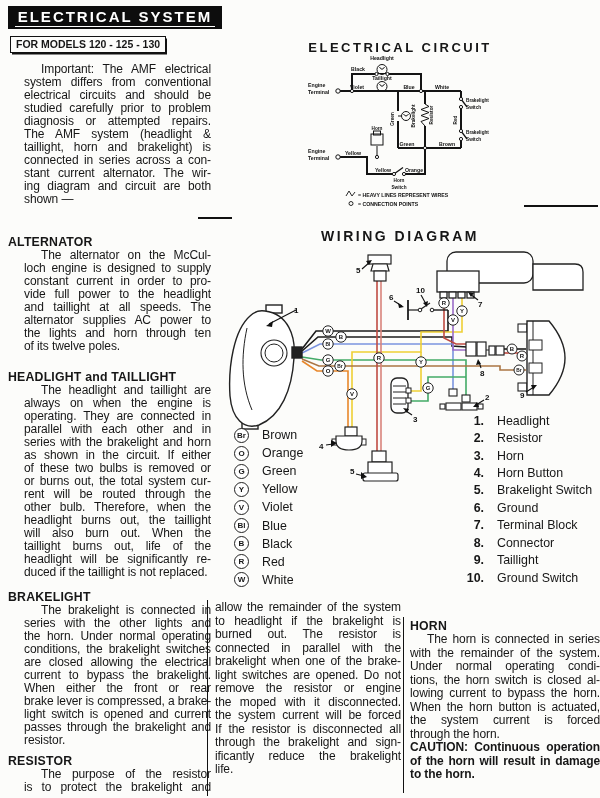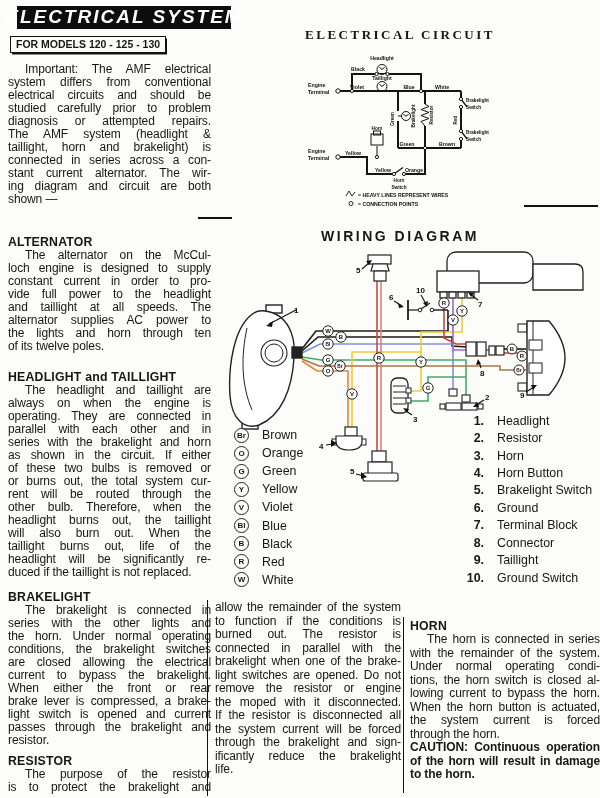--- a/index.html
+++ b/index.html
@@ -1,39 +1,39 @@
 <!DOCTYPE html>
 <html><head>
 <meta charset="utf-8">
 <style>
   html,body{margin:0;padding:0;}
   body{width:600px;height:798px;position:relative;background:#fcfcfa;overflow:hidden;
        font-family:"Liberation Sans",sans-serif;color:#161616;}
   .abs{position:absolute;}
   
-  .titlebar{left:17px;top:6px;width:214px;height:23px;background:#0d0d0d;color:#fff;
-    display:flex;align-items:center;justify-content:center;font-weight:bold;font-size:19px;letter-spacing:2px;font-style:italic;}
+  .titlebar{left:8px;top:6px;width:214px;height:23px;background:#0d0d0d;color:#fff;
+    display:flex;align-items:center;justify-content:center;font-weight:bold;font-size:15px;letter-spacing:2px;}
   .titlebar span{border-bottom:1.5px solid #fff;padding:0 3px 1px 3px;white-space:nowrap;}
   .models{left:10px;top:36px;border:1.5px solid #111;box-shadow:1.5px 2px 0 -0.5px #111;
     font-size:10.5px;font-weight:bold;padding:1px 5px 2px 5px;white-space:nowrap;}
   
   .para .tline{white-space:nowrap;text-align:justify;text-align-last:justify;}
   .para .tline.last{text-align-last:left;}
   .para.indent .tline:first-child{text-indent:17px;}
   .lcol{width:203px;font-size:12px;letter-spacing:-0.1px;overflow:hidden;}
-  .lcol .tline{height:13px;line-height:13px;}
+  .lcol .tline{height:13px;line-height:13px;margin-left:16px;}
   .mcol{width:186px;font-size:12px;letter-spacing:-0.1px;overflow:hidden;}
   .mcol .tline{height:13.5px;line-height:13.5px;}
   .rcol{width:190px;font-size:12px;letter-spacing:-0.1px;overflow:hidden;}
   .rcol .tline{height:13.5px;line-height:13.5px;}
   .shead{font-weight:bold;font-size:12.3px;letter-spacing:0.2px;height:13px;line-height:13px;white-space:nowrap;}
   .mt{margin-top:18px;}
   .caution{font-weight:bold;}
   .diagtitle{font-weight:bold;text-align:center;white-space:nowrap;}
-  .ct{left:300px;top:27px;width:200px;font-size:13px;letter-spacing:2.5px;font-family:Liberation Serif, serif;}
+  .ct{left:300px;top:40px;width:200px;font-size:13px;letter-spacing:2.5px;}
   .wt{left:300px;top:228px;width:200px;font-size:14px;letter-spacing:2.5px;}
   .vrule{background:#111;width:1.3px;}
   .hrule{background:#111;height:1.5px;}
   
   .clegend{left:234px;top:426px;width:130px;}
   .clegend .row{display:flex;align-items:center;height:18.1px;}
   .ccirc{width:13px;height:13px;border:1.3px solid #222;border-radius:50%;background:#fff;
     font-size:8px;font-weight:bold;display:flex;align-items:center;justify-content:center;margin-right:13px;flex:0 0 auto;}
   .cname{font-size:12.4px;}
   .nlegend{left:460px;top:412px;width:138px;}
@@ -498,29 +498,29 @@
       <div class="nnum">10.</div>
       <div class="nname">Ground Switch</div>
     </div>
   </div>
 
 <div class="abs vrule" style="left:207px;top:600px;height:196px;"></div>
 <div class="abs vrule" style="left:403px;top:617px;height:176px;"></div>
 
 <div class="abs mcol para" style="left:215px;top:601px;">
     <div class="tline">allow the remainder of the system</div>
-    <div class="tline">to function if the conditions is</div>
+    <div class="tline">to headlight if the brakelight is</div>
     <div class="tline">burned out.   The resistor is</div>
     <div class="tline">connected in parallel with the</div>
     <div class="tline">brakelight when one of the brake-</div>
     <div class="tline">light switches are opened. Do not</div>
     <div class="tline">remove the resistor or engine</div>
     <div class="tline">the moped with it disconnected.</div>
+    <div class="tline">the system current will be forced</div>
     <div class="tline">If the resistor is disconnected all</div>
-    <div class="tline">the system current will be forced</div>
     <div class="tline">through the brakelight and sign-</div>
     <div class="tline">ificantly reduce the brakelight</div>
     <div class="tline last">life.</div>
   </div>
 
 <div class="abs rcol" style="left:410px;top:620px;">
   <div class="shead">HORN</div>
   <div class="para indent">
       <div class="tline">The horn is connected in series</div>
       <div class="tline">with the remainder of the system.</div>

